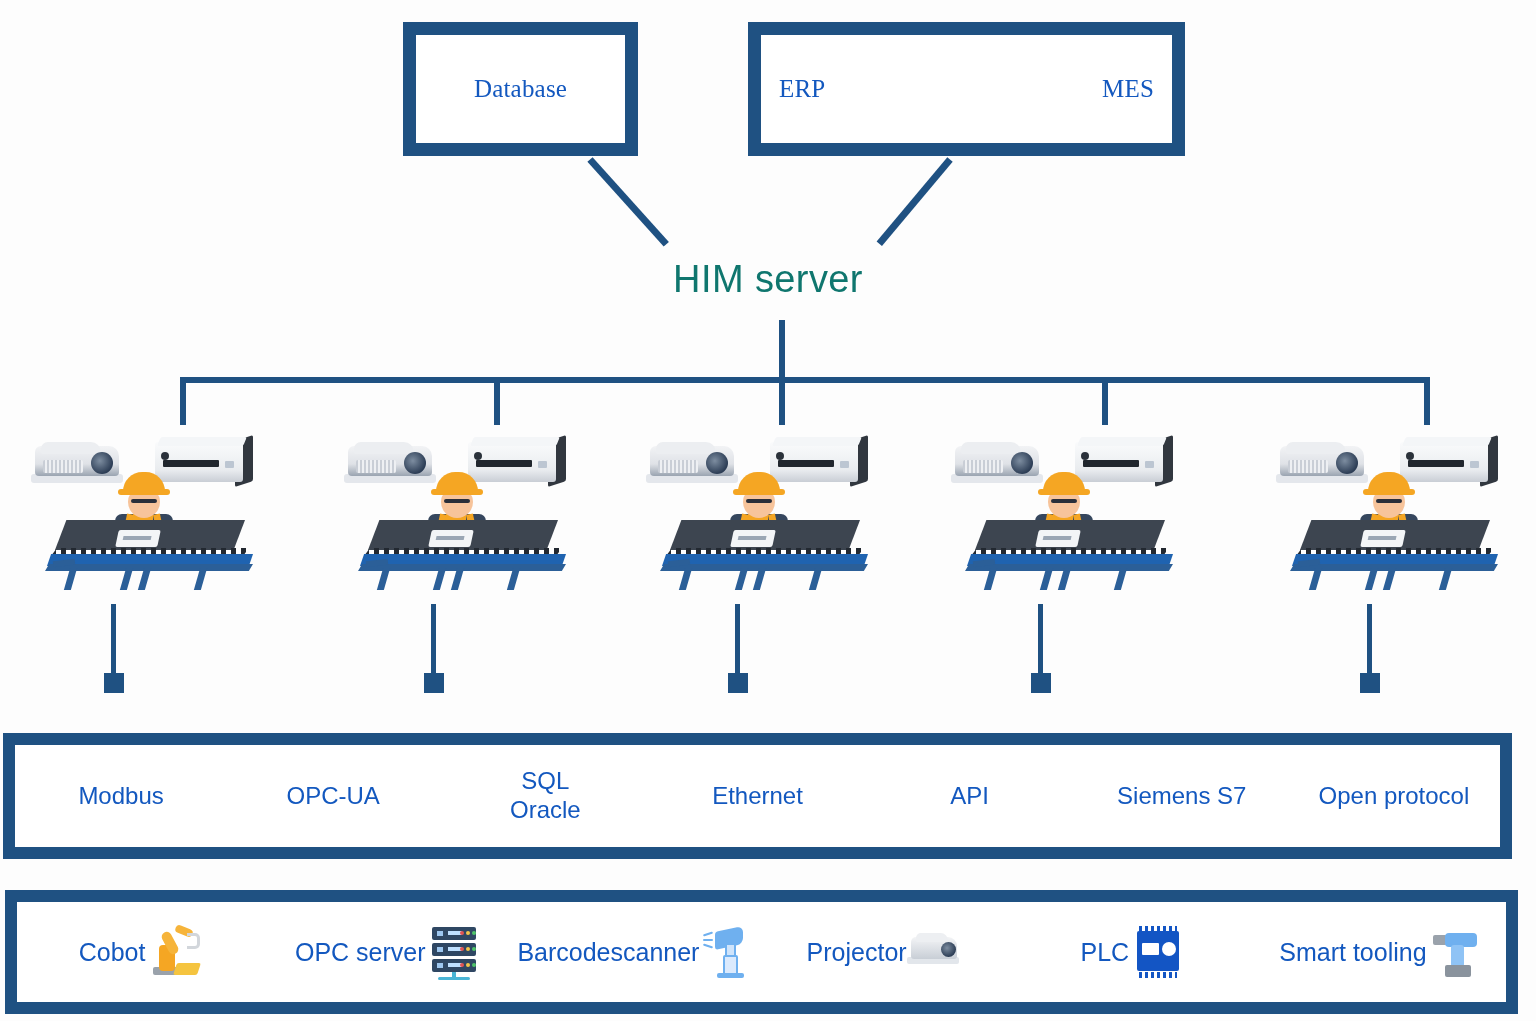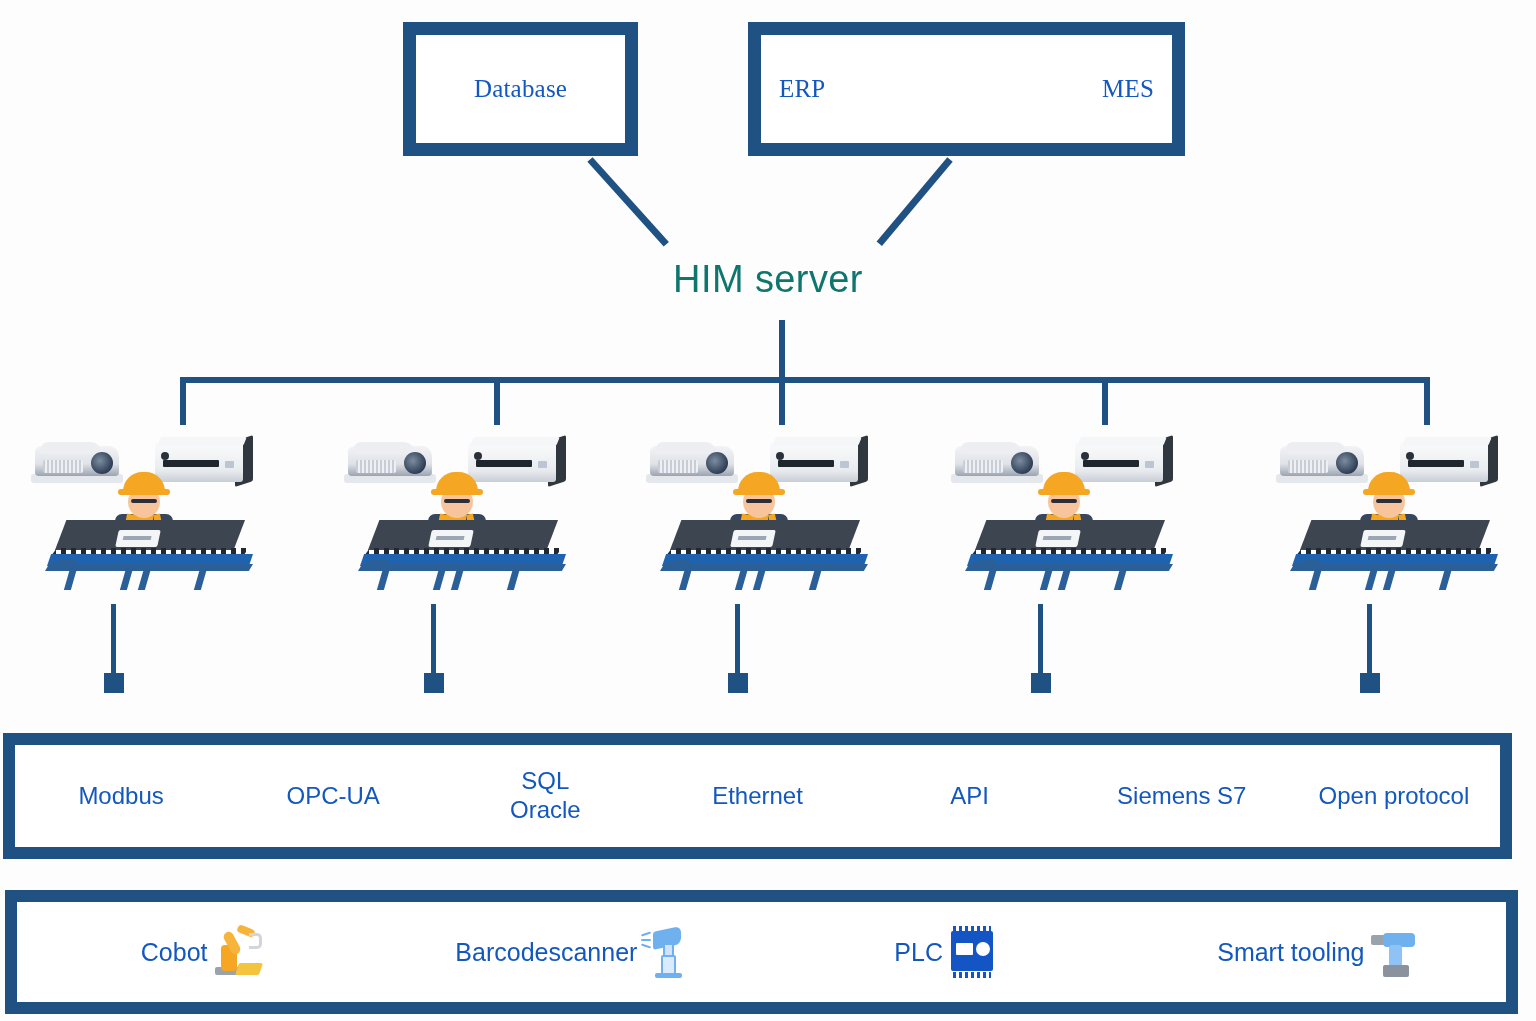--- a/index.html
+++ b/index.html
@@ -414,34 +414,68 @@
     <span class="dev-ico ic-cobot">
       <i class="base"></i>
         <i class="ctrl"></i>
         <i class="arm1"></i>
         <i class="arm2"></i>
         <i class="arm3"></i>
         <i class="grip"></i>
     </span>
   </div>
 
+  <div class="dev-item">
+    <span>OPC server</span>
+    <span class="dev-ico ic-server">
+      <i class="u u1">
+          <i class="bar2"></i>
+          <i class="d dr"></i>
+          <i class="d dy"></i>
+          <i class="d dg"></i>
+        </i>
+      <i class="u u2">
+          <i class="bar2"></i>
+          <i class="d dr"></i>
+          <i class="d dy"></i>
+          <i class="d dg"></i>
+        </i>
+      <i class="u u3">
+          <i class="bar2"></i>
+          <i class="d dr"></i>
+          <i class="d dy"></i>
+          <i class="d dg"></i>
+        </i>
+      <i class="stand"></i>
+        <i class="foot2"></i>
+    </span>
+  </div>
 
   <div class="dev-item">
     <span>Barcodescanner</span>
     <span class="dev-ico ic-scan">
       <i class="ray r1"></i>
         <i class="ray r2"></i>
         <i class="ray r3"></i>
       <i class="head"></i>
         <i class="neck"></i>
         <i class="body"></i>
         <i class="baseS"></i>
     </span>
   </div>
 
+  <div class="dev-item">
+    <span>Projector</span>
+    <span class="dev-ico ic-proj">
+      <i class="pbase"></i>
+        <i class="pb"></i>
+        <i class="pt"></i>
+        <i class="pl"></i>
+    </span>
+  </div>
 
   <div class="dev-item">
     <span>PLC</span>
     <span class="dev-ico ic-plc">
       <i class="pinrow pt1"></i>
         <i class="board"></i>
         <i class="w1"></i>
         <i class="w2"></i>
         <i class="pinrow pt2"></i>
     </span>

